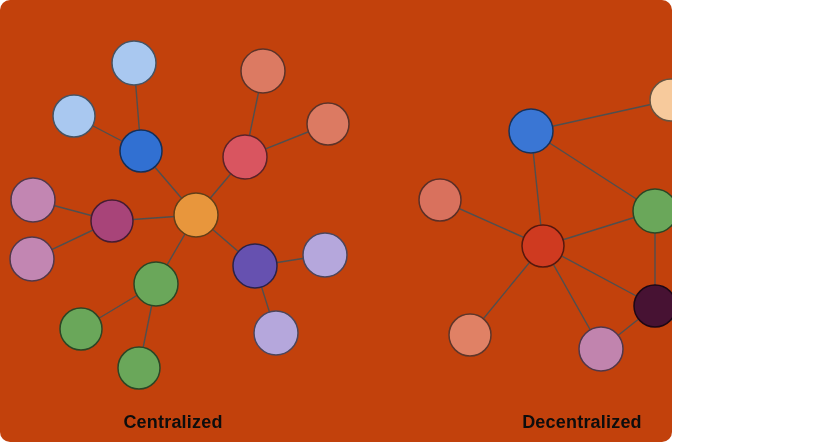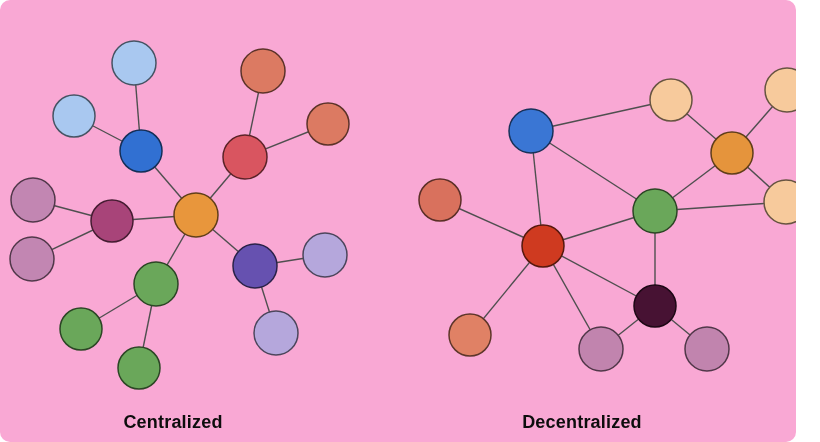--- a/index.html
+++ b/index.html
@@ -5,23 +5,23 @@
   html, body {
     margin: 0;
     padding: 0;
     width: 820px;
     height: 442px;
     background: #ffffff;
     font-family: "Liberation Sans", sans-serif;
   }
   .canvas {
     position: relative;
-    width: 796px;
+    width: 672px;
     height: 442px;
-    background: #f9a8d4;
+    background: #c2410c;
     border-radius: 10px;
     overflow: hidden;
   }
   .canvas svg {
     position: absolute;
     left: 0;
     top: 0;
     display: block;
   }
   .graph-label {

